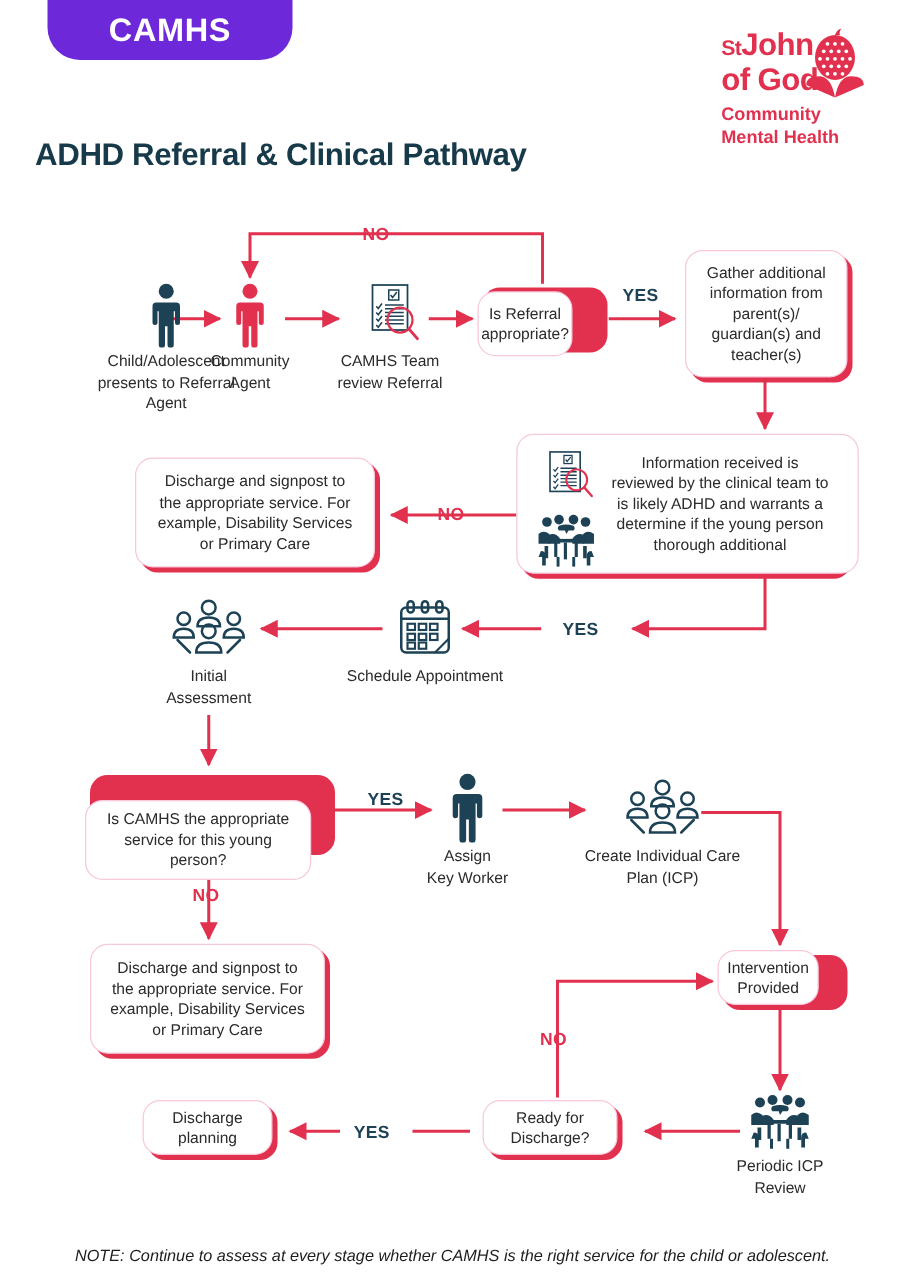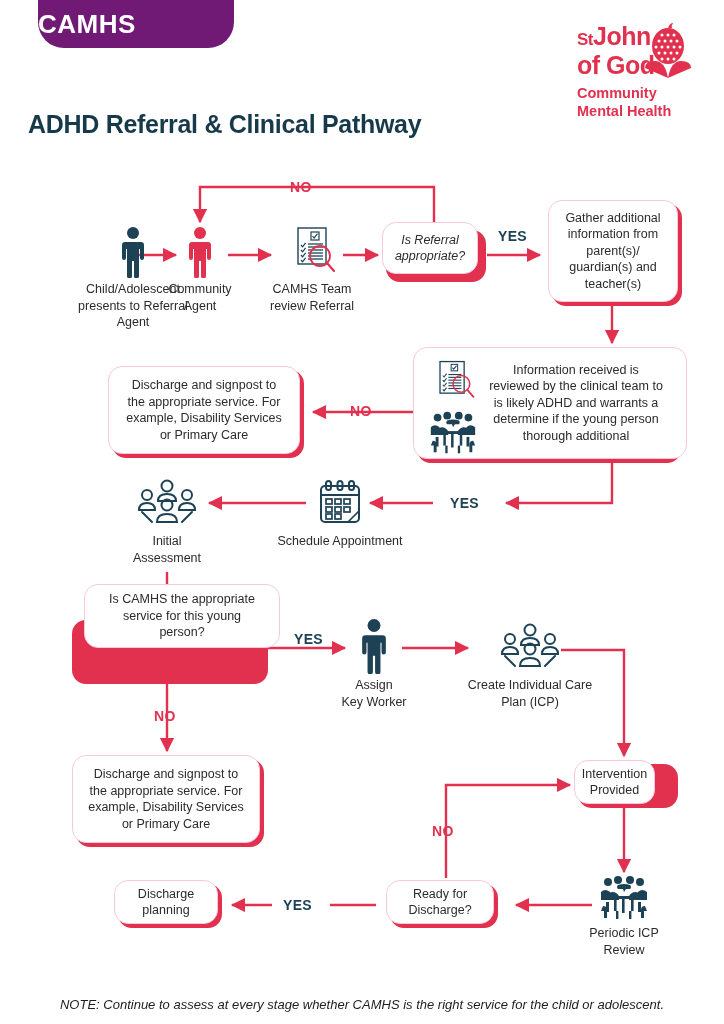--- a/index.html
+++ b/index.html
@@ -6,24 +6,24 @@
   body{
     font-family:"Liberation Sans", sans-serif;
     width:724px;height:1024px;position:relative;overflow:hidden;
     color:#1d2a33;
   }
   #stage{position:absolute;left:0;top:0;width:724px;height:1024px;}
 
   
   .camhs-badge{
     position:absolute;left:38px;top:0;width:196px;height:48px;
-    background:#701a75;
+    background:#6d28d9;
     border-bottom-left-radius:26px;border-bottom-right-radius:26px;
     color:#fff;font-weight:bold;font-size:26px;letter-spacing:.5px;
-    display:flex;align-items:center;justify-content:flex-start;
+    display:flex;align-items:center;justify-content:center;
   }
   .logo{position:absolute;left:533px;top:24px;width:160px;height:98px;color:#e1314f;}
   .logo-words{position:absolute;left:0;top:0;width:104px;margin-left:44px;}
   .logo-l1{font-size:25px;font-weight:bold;line-height:25px;letter-spacing:-0.5px;white-space:nowrap;}
   .logo-l1 .sm{font-size:17px;}
   .logo-l2{font-size:25px;font-weight:bold;line-height:26px;letter-spacing:-0.5px;white-space:nowrap;}
   .logo-sub1{font-size:14.5px;font-weight:bold;line-height:18px;margin-top:6px;white-space:nowrap;}
   .logo-sub2{font-size:14.5px;font-weight:bold;line-height:18px;white-space:nowrap;}
   .logo-mark{position:absolute;left:108px;top:-2px;width:54px;height:62px;}
 
@@ -324,21 +324,21 @@
           <rect x="33" y="35" width="2.4" height="8"></rect>
       </svg>
     </div>
     <div class="cap">
       <div>Periodic ICP</div>
       <div>Review</div>
     </div>
   </div>
 
   <div class="shadowbox" style="left:386px;top:230px;width:100px;height:52px;"></div>
-  <div class="node" style="left:382px;top:222px;width:96px;height:52px;font-style:italic;">
+  <div class="node" style="left:382px;top:233px;width:76px;height:52px;">
     <div class="inner">
       <div>Is Referral</div>
       <div>appropriate?</div>
     </div>
   </div>
 
   <div class="shadowbox" style="left:552px;top:204px;width:130px;height:102px;"></div>
   <div class="node" style="left:548px;top:200px;width:130px;height:102px;">
     <div class="inner">
       <div>Gather additional</div>
@@ -412,21 +412,21 @@
   <div class="node" style="left:108px;top:366px;width:192px;height:88px;">
     <div class="inner">
       <div>Discharge and signpost to</div>
       <div>the appropriate service. For</div>
       <div>example, Disability Services</div>
       <div>or Primary Care</div>
     </div>
   </div>
 
   <div class="shadowbox" style="left:72px;top:620px;width:196px;height:64px;"></div>
-  <div class="node" style="left:68px;top:584px;width:196px;height:64px;margin-left:16px;">
+  <div class="node" style="left:68px;top:640px;width:181px;height:64px;">
     <div class="inner">
       <div>Is CAMHS the appropriate</div>
       <div>service for this young</div>
       <div>person?</div>
     </div>
   </div>
 
   <div class="shadowbox" style="left:76px;top:759px;width:188px;height:88px;"></div>
   <div class="node" style="left:72px;top:755px;width:188px;height:88px;">
     <div class="inner">

